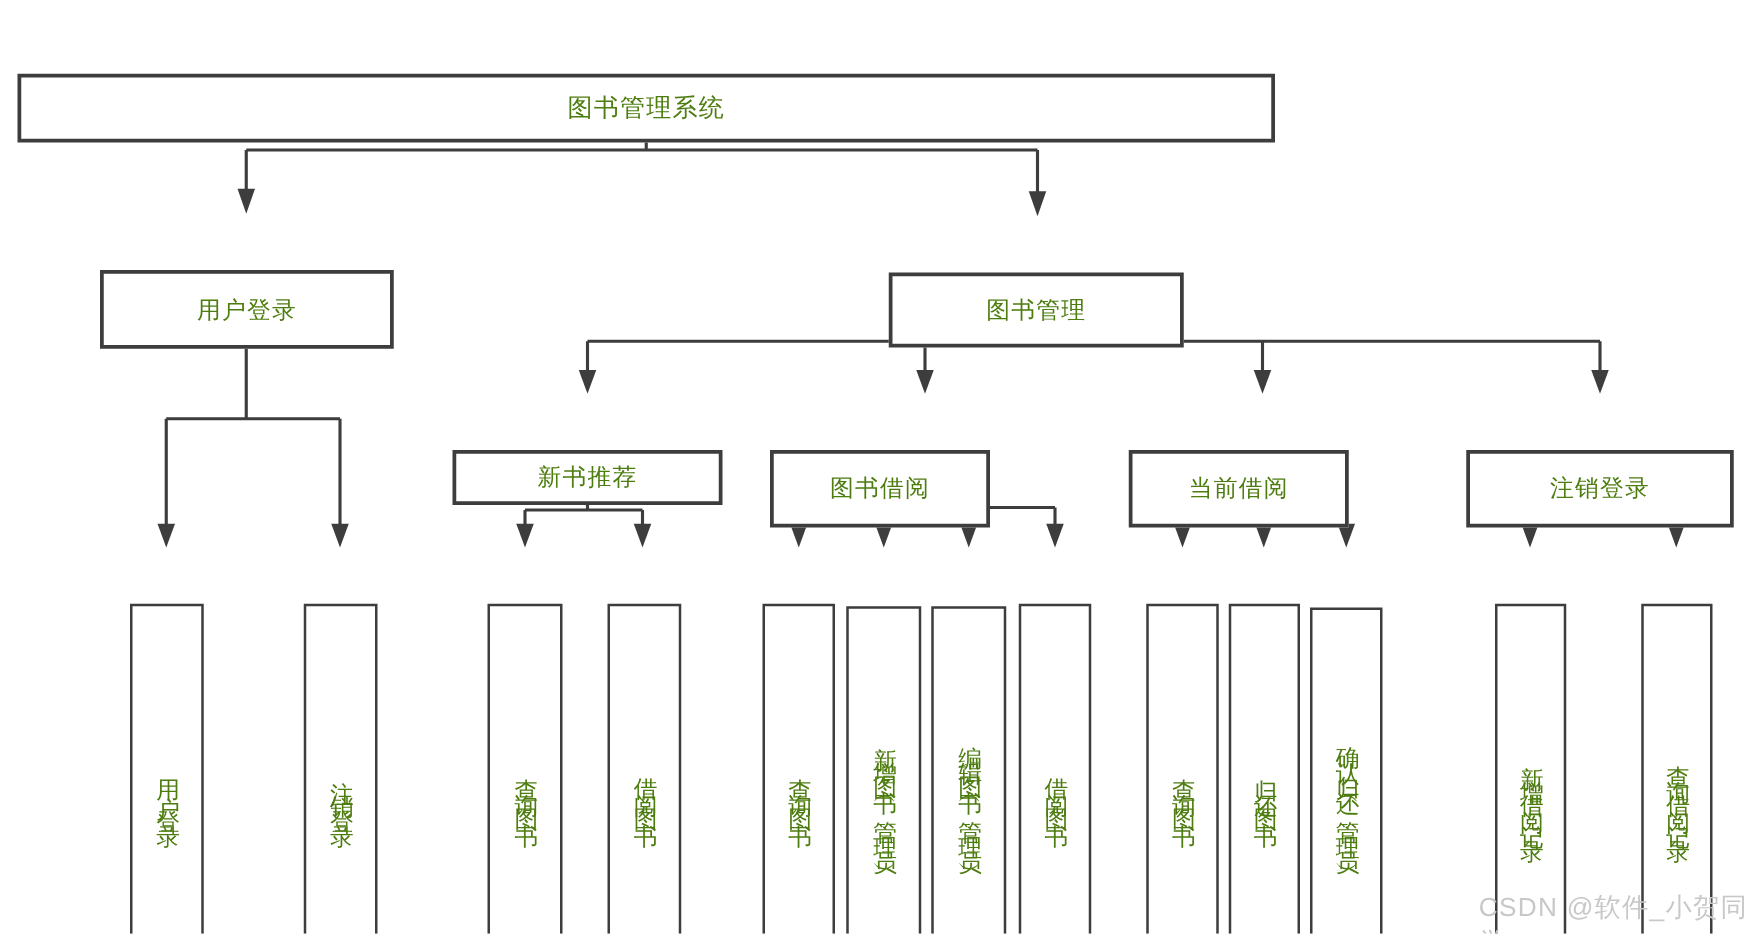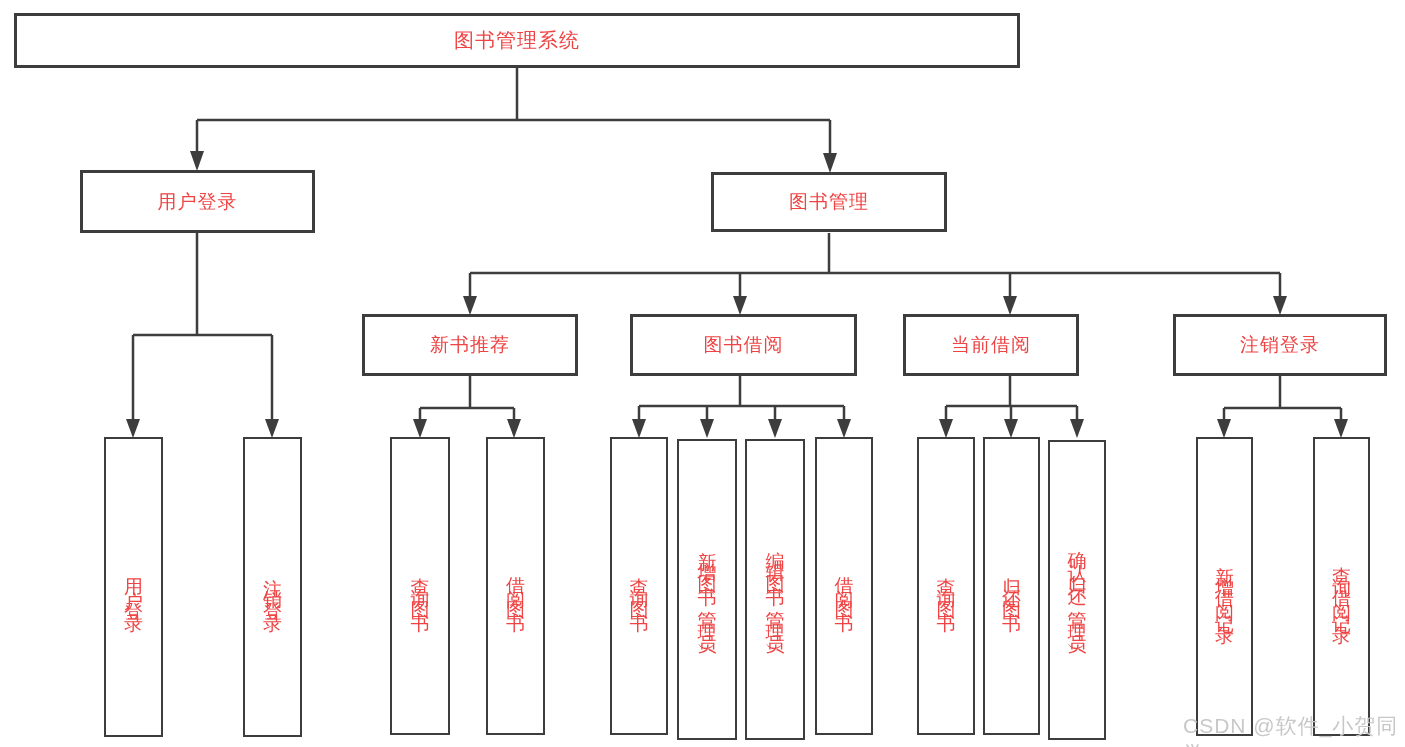--- a/index.html
+++ b/index.html
@@ -10,27 +10,28 @@
     background: #ffffff;
     font-family: "Liberation Sans", sans-serif;
     overflow: hidden;
   }
   #connectors { position: absolute; left: 0; top: 0; }
   .node {
     position: absolute;
     box-sizing: border-box;
     background: #ffffff;
     border: 3px solid #3d3d3d;
-    color: #ef4444;
+    color: #4d7c0f;
     display: flex;
     align-items: center;
     justify-content: center;
     font-size: 19px;
     letter-spacing: 1px;
     white-space: nowrap;
+    margin-top: 46px;
   }
   .node.root { font-size: 20px; }
   .node.leaf {
     border-width: 2.5px;
     writing-mode: vertical-rl;
     text-orientation: mixed;
     letter-spacing: 12px;
     font-size: 19px;
     white-space: normal;
   }
@@ -87,22 +88,22 @@
       <polygon points="1217,419 1231,419 1224,438"></polygon>
       <polygon points="1334,419 1348,419 1341,438"></polygon>
     </g>
   </svg>
 
   <div class="node root" style="left:14px; top:13px; width:1006px; height:55px;">图书管理系统</div>
 
   <div class="node" style="left:80px; top:170px; width:235px; height:63px;">用户登录</div>
   <div class="node" style="left:711px; top:172px; width:236px; height:60px;">图书管理</div>
 
-  <div class="node" style="left:362px; top:314px; width:216px; height:62px;font-family:Liberation Serif, serif;">新书推荐</div>
-  <div class="node" style="left:630px; top:314px; width:227px; height:62px;">图书借阅</div>
+  <div class="node" style="left:362px; top:314px; width:216px; height:44px;font-family:Liberation Serif, serif;">新书推荐</div>
+  <div class="node" style="left:616px; top:314px; width:176px; height:62px;">图书借阅</div>
   <div class="node" style="left:903px; top:314px; width:176px; height:62px;">当前借阅</div>
   <div class="node" style="left:1173px; top:314px; width:214px; height:62px;">注销登录</div>
 
   <div class="node leaf" style="left:104px; top:437px; width:59px; height:300px;">用户登录</div>
   <div class="node leaf" style="left:243px; top:437px; width:59px; height:300px;">注销登录</div>
 
   <div class="node leaf" style="left:390px; top:437px; width:60px; height:298px;">查询图书</div>
   <div class="node leaf" style="left:486px; top:437px; width:59px; height:298px;">借阅图书</div>
 
   <div class="node leaf" style="left:610px; top:437px; width:58px; height:298px;">查询图书</div>

